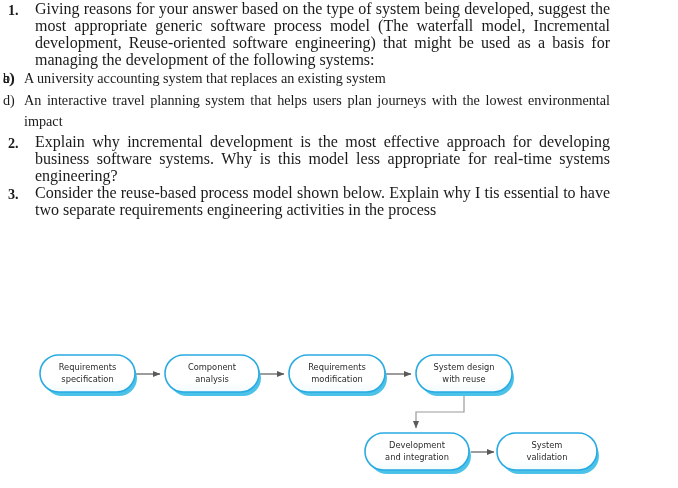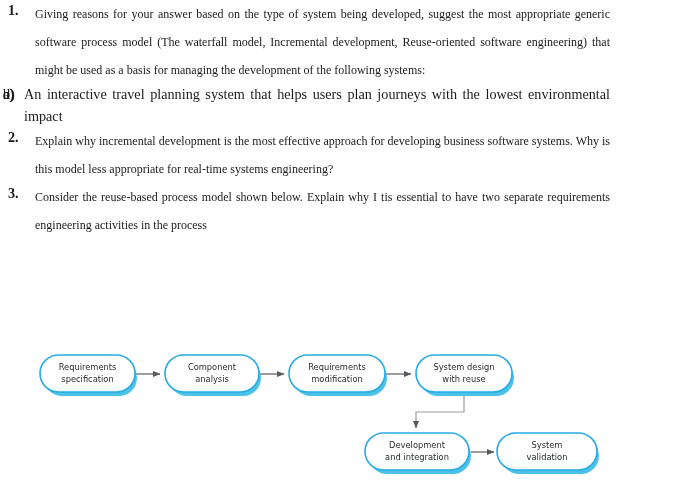--- a/index.html
+++ b/index.html
@@ -31,22 +31,22 @@
   }
   .q-marker {
     position: absolute;
     left: 8px;
     top: 0;
     font-weight: bold;
     font-size: 14.2px;
     line-height: 21.5px;
   }
   .q-body {
-    font-size: 12px;
-    line-height: 28px;
+    font-size: 16px;
+    line-height: 17px;
     text-align: justify;
     text-justify: inter-word;
     padding-right: 68px;
     hyphens: none;
   }
   .q-body.last-line-normal { text-align-last: left; }
 
   
   .sub-list {
     list-style: none;
@@ -97,20 +97,21 @@
 
   <ul class="sub-list">
     <li class="sub-item">
       <span class="sub-marker">a)</span>
     </li>
     <li class="sub-item">
       <span class="sub-marker">b)</span>
     </li>
     <li class="sub-item">
       <span class="sub-marker">c)</span>
+      <span>A university accounting system that replaces an existing system</span>
     </li>
     <li class="sub-item">
       <span class="sub-marker">d)</span>
       <span>An interactive travel planning system that helps users plan journeys with the lowest environmental impact</span>
     </li>
   </ul>
 
   <div class="q-item">
     <span class="q-marker">2.</span>
     <div class="q-body">Explain why incremental development is the most effective approach for developing business software systems. Why is this model less appropriate for real-time systems engineering?</div>

